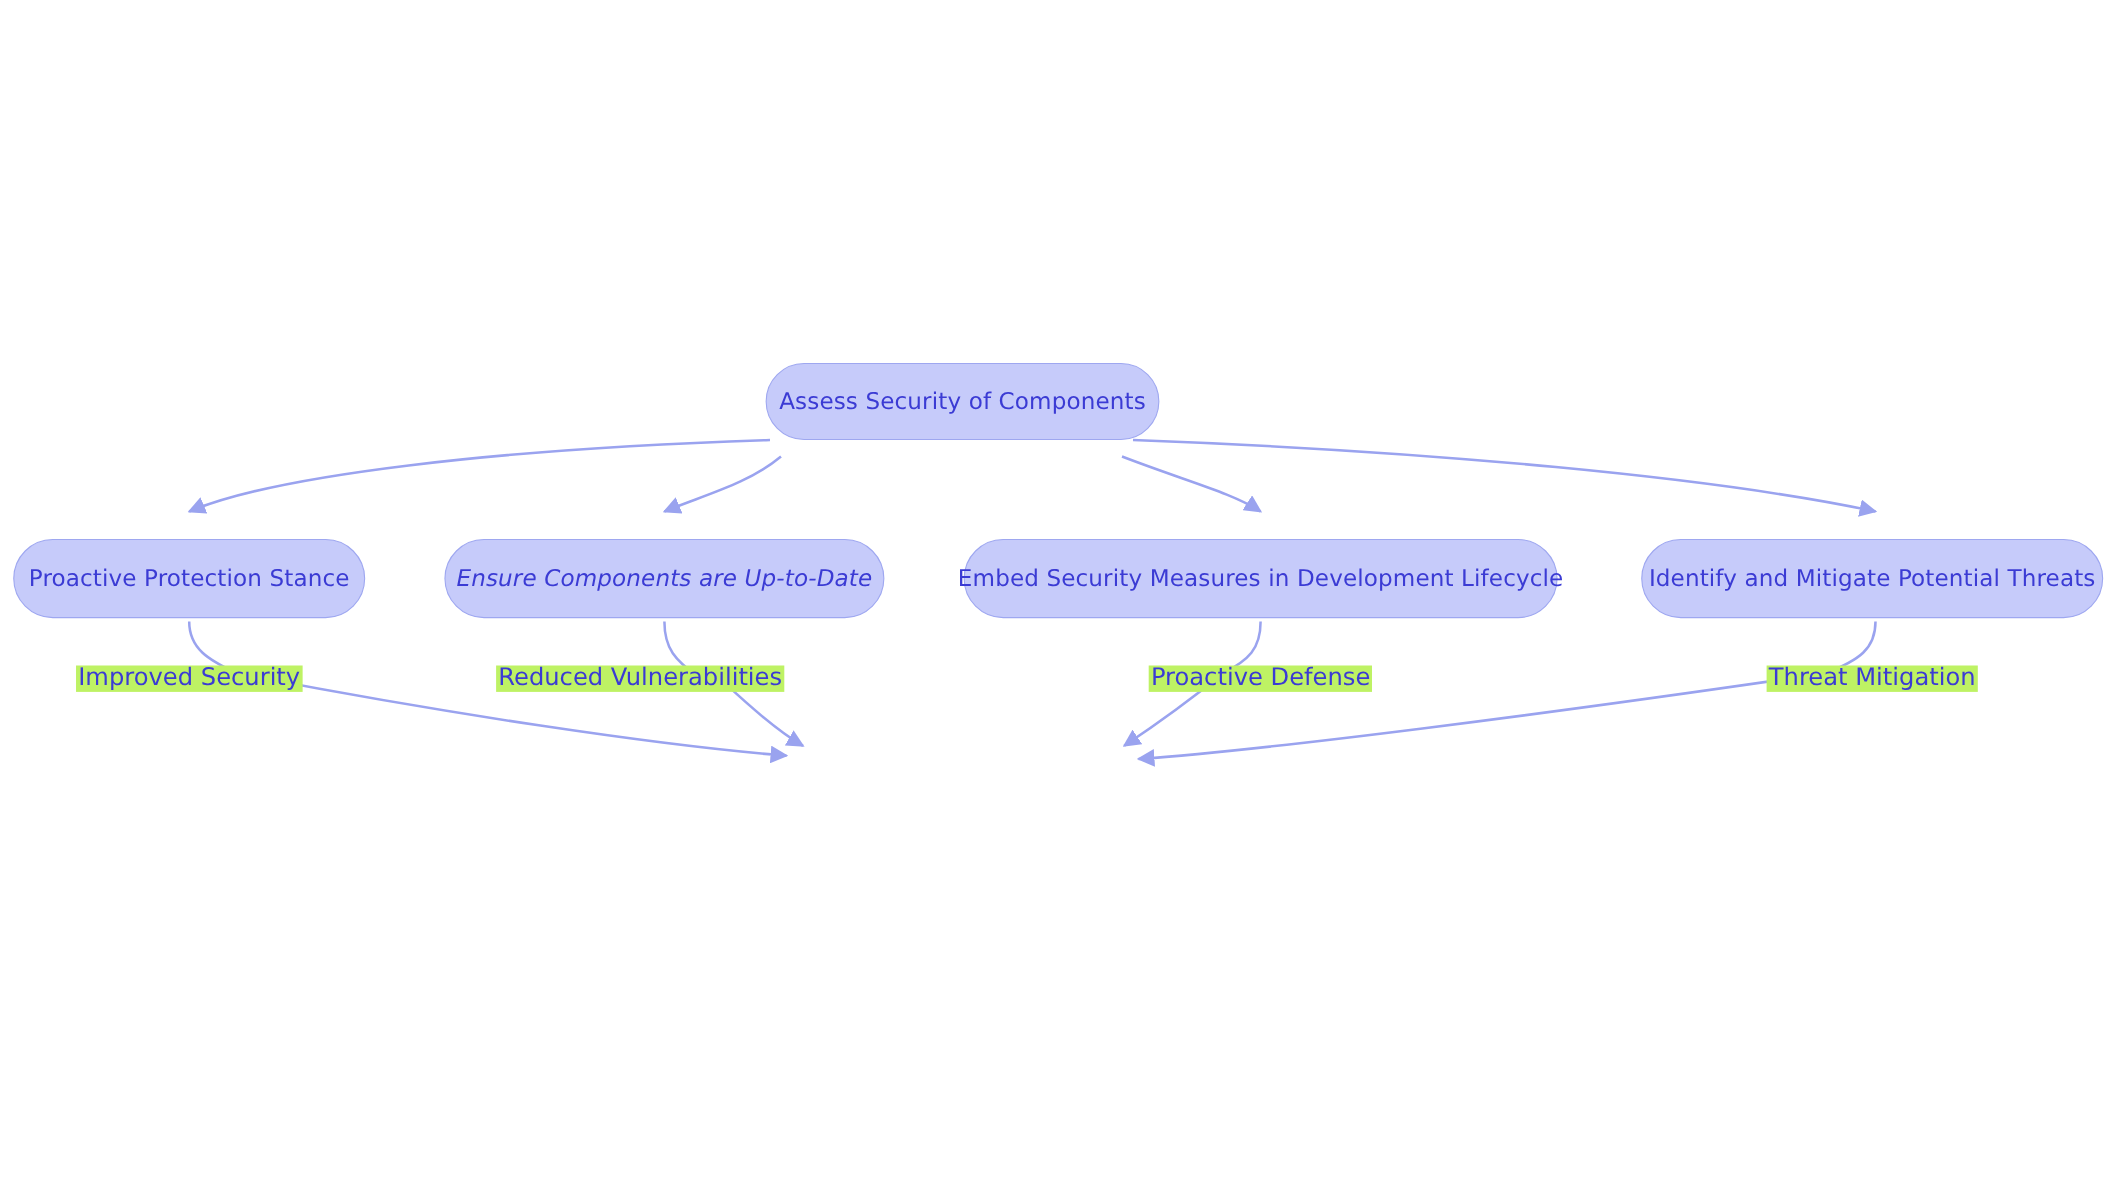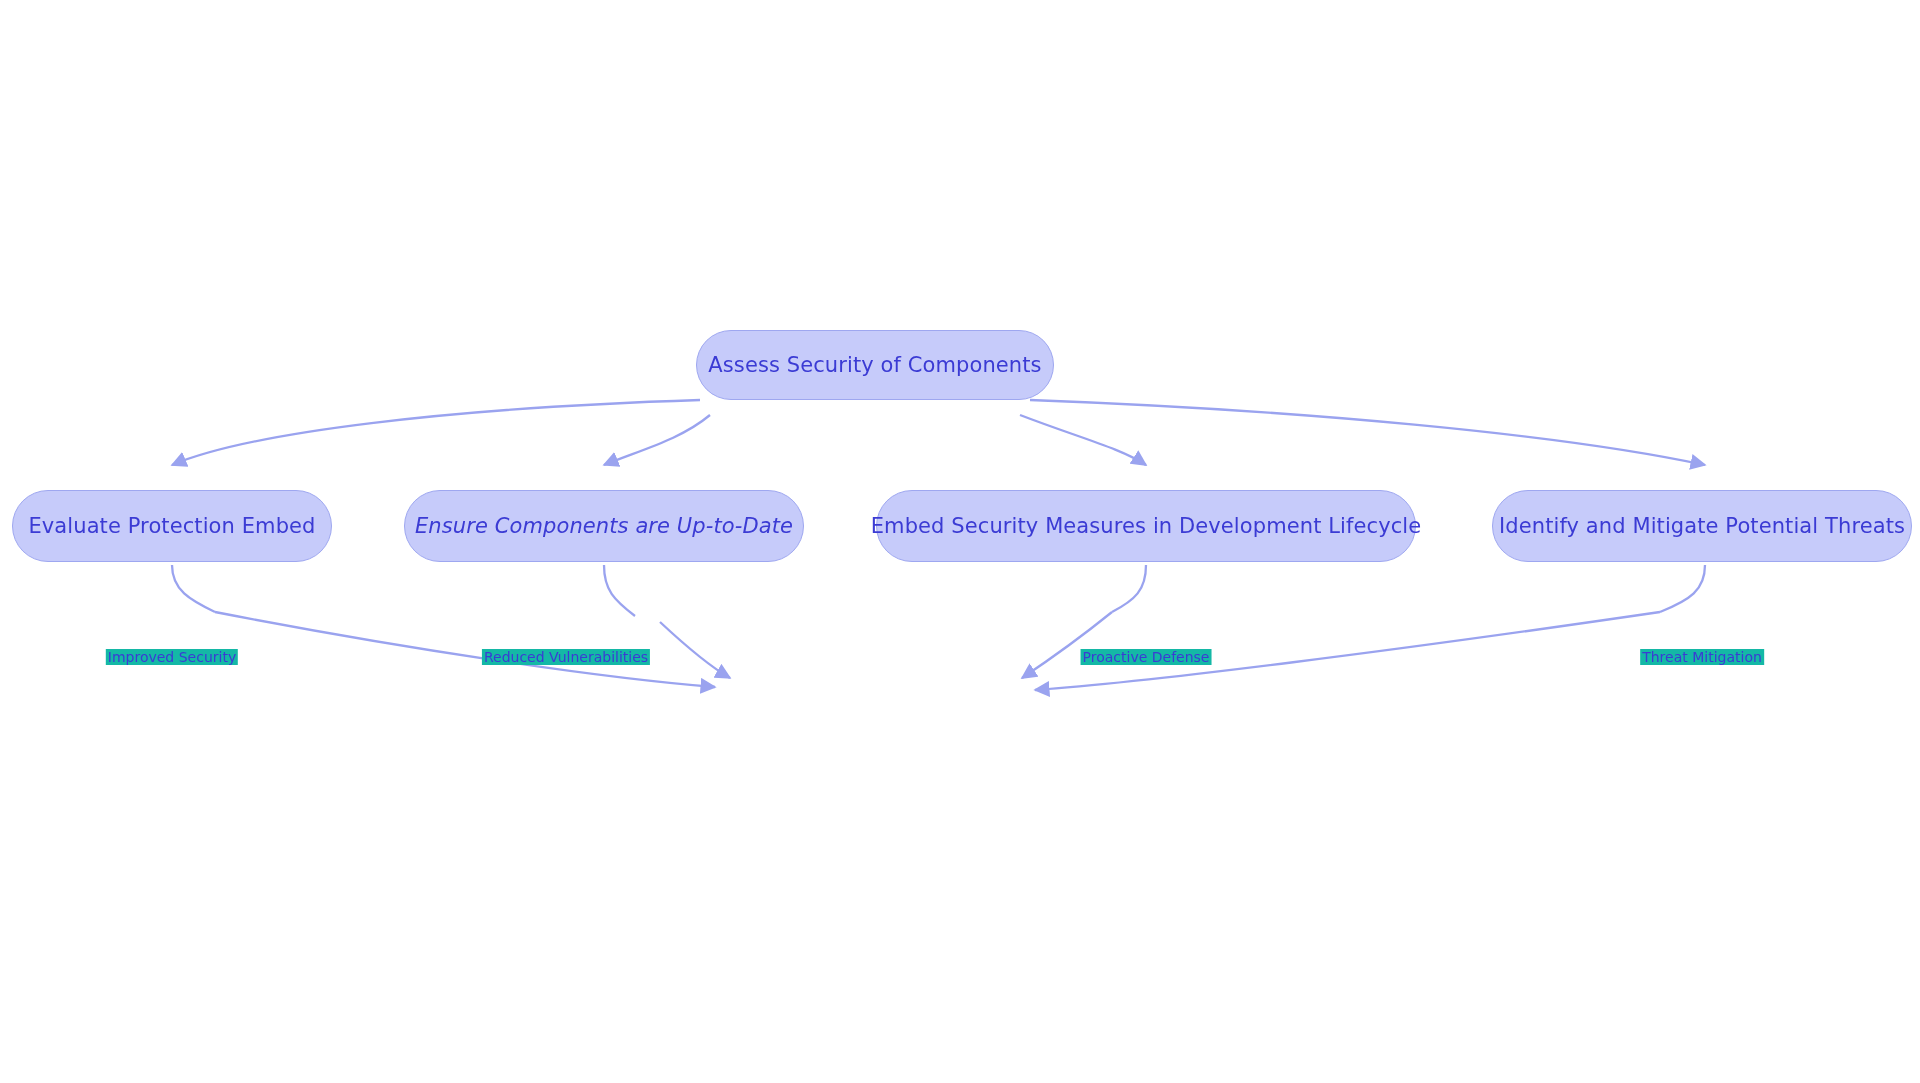--- a/index.html
+++ b/index.html
@@ -39,29 +39,28 @@
     font-size: 21px;
     font-weight: 400;
     letter-spacing: 0.1px;
     white-space: nowrap;
     line-height: 1;
     z-index: 3;
   }
   .edge-label {
     position: absolute;
     color: #3b3bd4;
-    font-size: 14px;
+    font-size: 22px;
     font-weight: 400;
     white-space: nowrap;
     line-height: 1;
-    background: #14b8a6;
+    background: #bef264;
     padding: 1px 2px;
     z-index: 2;
     transform: translate(-50%, -50%);
-    margin-top: 40px;
   }
 </style>
 </head>
 <body>
 
 <div id="canvas">
 
   <svg id="edge-layer" viewBox="0 0 1920 1083">
     <defs>
       <marker id="arrow" viewBox="0 0 10 10" refX="9" refY="5" markerWidth="7" markerHeight="7" orient="auto-start-reverse">
@@ -89,37 +88,37 @@
       <path d="M 1112 612 C 1070 646, 1040 666, 1022 678"></path>
       <path d="M 1660 612 C 1400 650, 1150 682, 1035 690"></path>
     </g>
   </svg>
 
   <div class="node" style="left:696px; top:330px; width:358px; height:70px;">
     <span>Assess Security of Components</span>
   </div>
 
   <div class="node" style="left:12px; top:490px; width:320px; height:72px;">
-    <span>Evaluate Protection Embed</span>
+    <span>Proactive Protection Stance</span>
   </div>
 
   <div class="node" style="left:404px; top:490px; width:400px; height:72px;font-style:italic;">
     <span>Ensure Components are Up-to-Date</span>
   </div>
 
   <div class="node" style="left:1492px; top:490px; width:420px; height:72px;">
     <span>Identify and Mitigate Potential Threats</span>
   </div>
 
   <div class="node" style="left:876px; top:490px; width:540px; height:72px;">
     <span>Embed Security Measures in Development Lifecycle</span>
   </div>
 
 
   <div class="edge-label" style="left:172px; top:617px;">Improved Security</div>
 
-  <div class="edge-label" style="left:566px; top:617px;text-align:center;">Reduced Vulnerabilities</div>
+  <div class="edge-label" style="left:582px; top:617px;text-align:center;">Reduced Vulnerabilities</div>
 
   <div class="edge-label" style="left:1146px; top:617px;text-align:center;">Proactive Defense</div>
 
   <div class="edge-label" style="left:1702px; top:617px;">Threat Mitigation</div>
 
 </div>
 
 </body></html>

